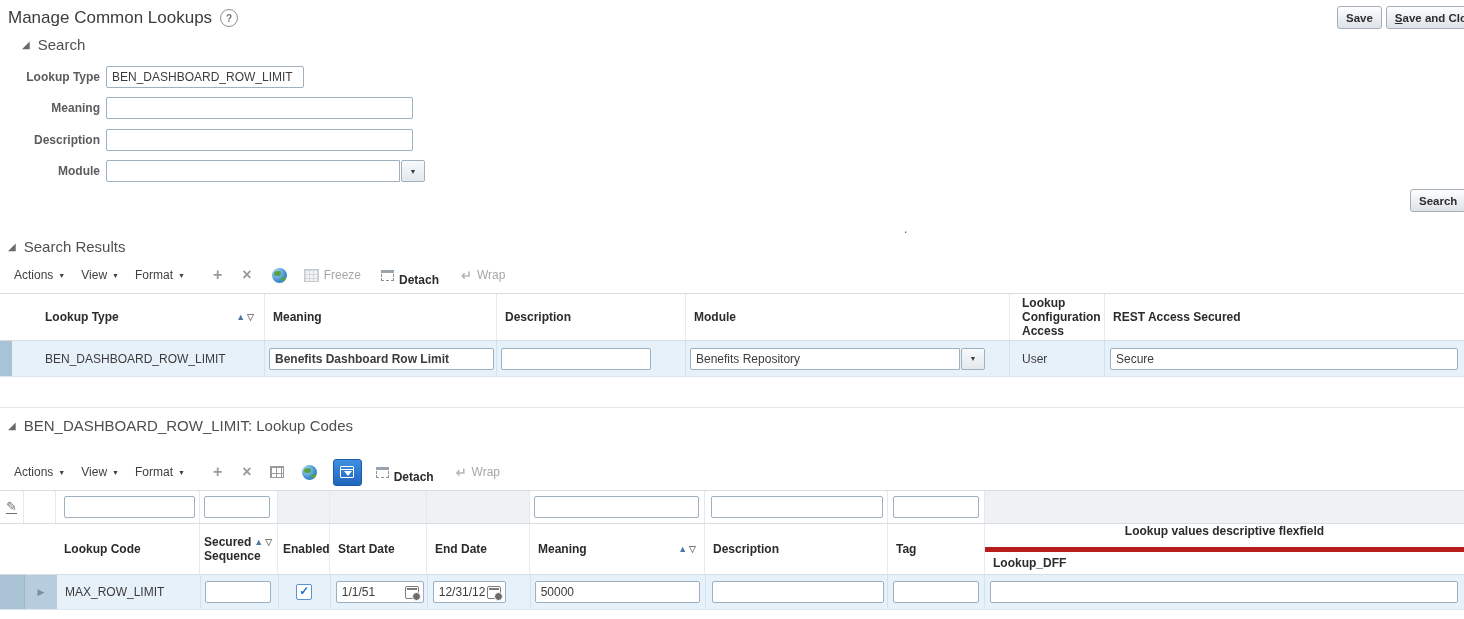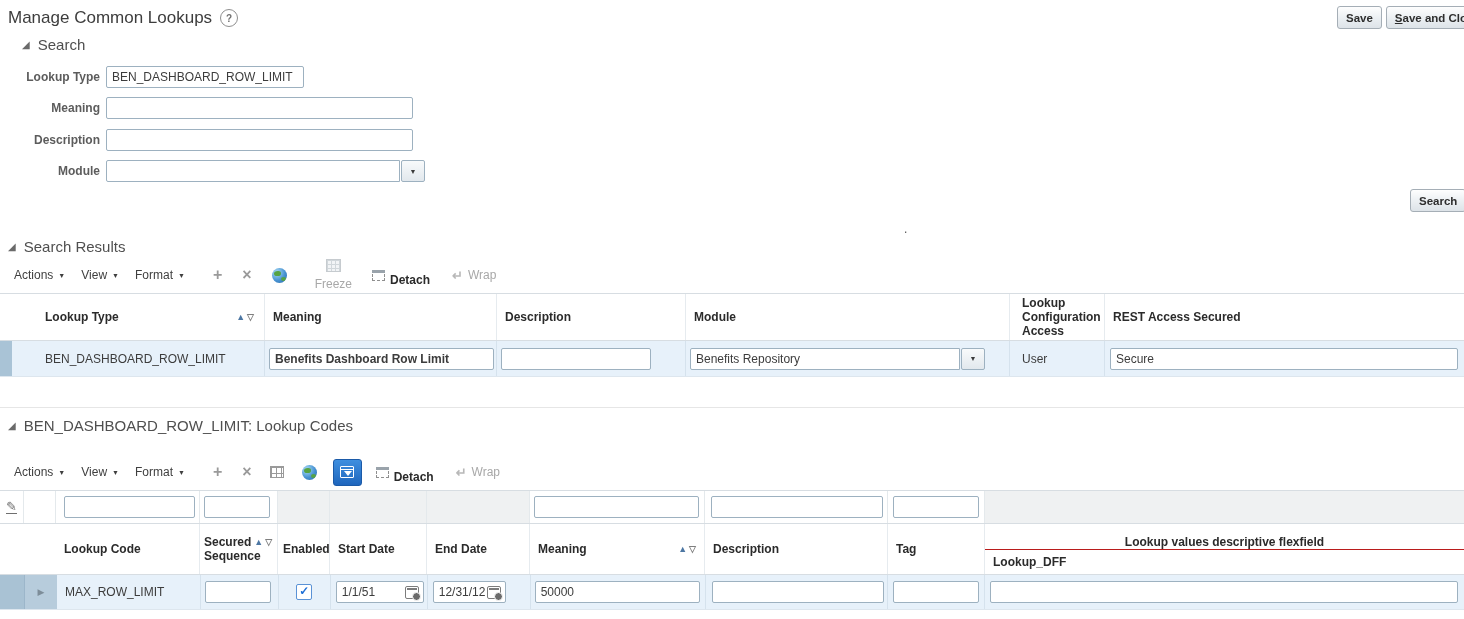--- a/index.html
+++ b/index.html
@@ -76,21 +76,21 @@
   .qgray{background:#eff1f2;}
   .pencil{font-size:13px;color:#6f6f6f;border-bottom:1px solid #6f6f6f;line-height:13px;cursor:pointer;}
 
   .t2-head{top:524px;height:51px;border-bottom:1px solid #d7dde2;}
   .t2-row{top:575px;height:35px;background:#e7f1fa;border-bottom:1px solid #dde6ee;}
   .sel2{width:24px;height:100%;background:#a9c2d4;border-right:1px solid #9cb6ca;cursor:pointer;}
   .exp2{width:32px;height:100%;background:#b7ccdc;display:flex;align-items:center;justify-content:center;cursor:pointer;}
   .exp-ar{font-size:9px;color:#7d8d99;}
 
   .dff-head{flex-direction:column;align-items:stretch;padding:0;}
-  .dff-top{height:25px;display:flex;align-items:flex-end;justify-content:center;border-bottom:1px solid #b91c1c;}
+  .dff-top{height:25px;display:flex;align-items:flex-start;justify-content:center;border-bottom:5px solid #b91c1c;}
   .dff-bot{height:25px;display:flex;align-items:center;padding-left:8px;}
 
   .cb{width:14px;height:14px;border:1px solid #5a92d6;border-radius:2px;background:#fff;color:#1e6fd6;
       font-weight:bold;font-size:12px;line-height:13px;text-align:center;display:inline-block;cursor:pointer;}
   .datef{position:relative;display:flex;align-items:center;}
   .datef .inp{width:100%;padding-right:20px;}
   .cal{position:absolute;right:5px;width:12px;height:11px;border:1px solid #7c7c7c;border-radius:2px;background:#fff;cursor:pointer;}
   .cal::before{content:"";position:absolute;left:1px;top:1px;right:1px;height:2px;background:#7c7c7c;}
   .cal::after{content:"";position:absolute;right:-3px;bottom:-3px;width:7px;height:7px;border-radius:50%;background:#6b6b6b;border:1px solid #fff;}
 
@@ -170,21 +170,21 @@
       <span>View</span>
       <span class="caret">▼</span>
     </span>
     <span class="tb-menu" style="margin-left:16px;">
       <span>Format</span>
       <span class="caret">▼</span>
     </span>
     <span class="plus" style="margin-left:28px;">+</span>
     <span class="xx" style="margin-left:20px;">×</span>
     <span class="globe" style="margin-left:20px;"></span>
-    <span class="tb-txt dis" style="margin-left:28px;flex-direction:column;">
+    <span class="tb-txt dis" style="margin-left:17px;">
       <span class="freeze-ic"></span>
       <span>Freeze</span>
     </span>
     <span class="tb-txt" style="margin-left:20px;">
       <span class="detach-ic"></span>
       <span class="bold">Detach</span>
     </span>
     <span class="tb-txt dis" style="margin-left:22px;">
       <span class="wrap-ic">↵</span>
       <span>Wrap</span>

